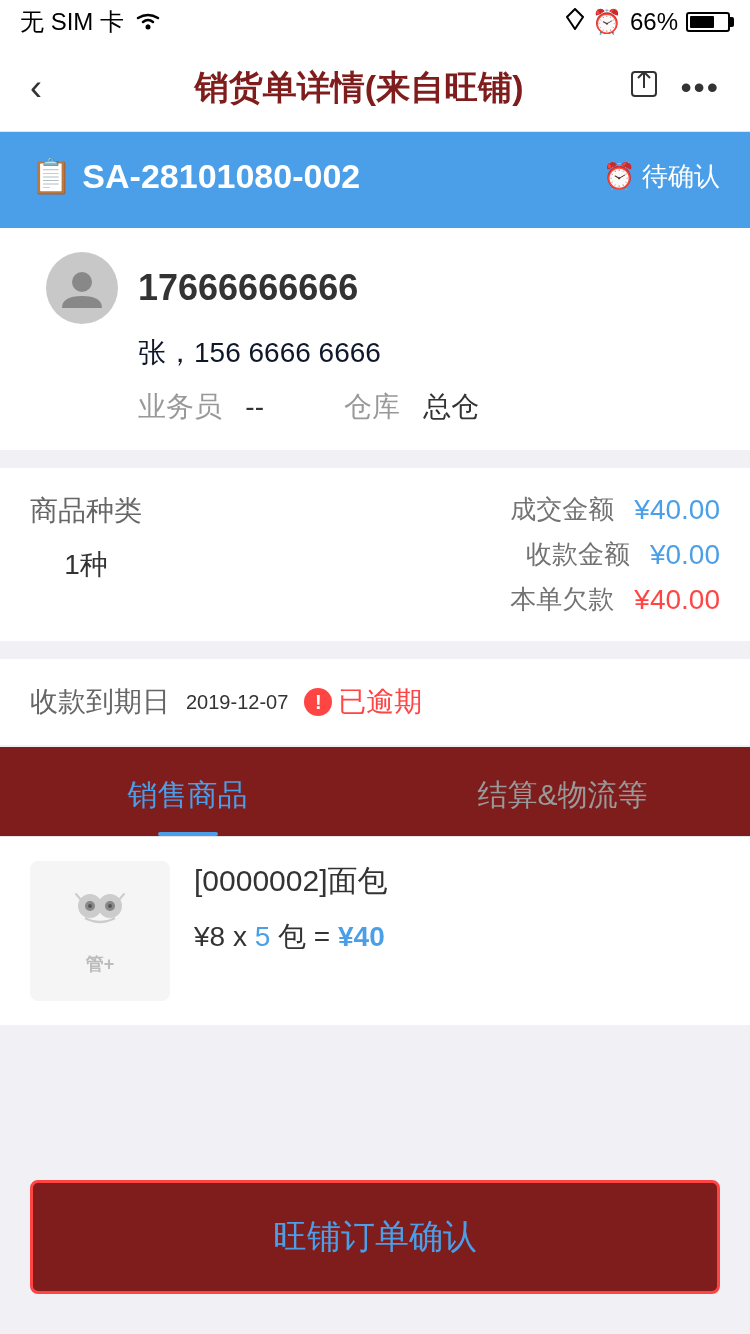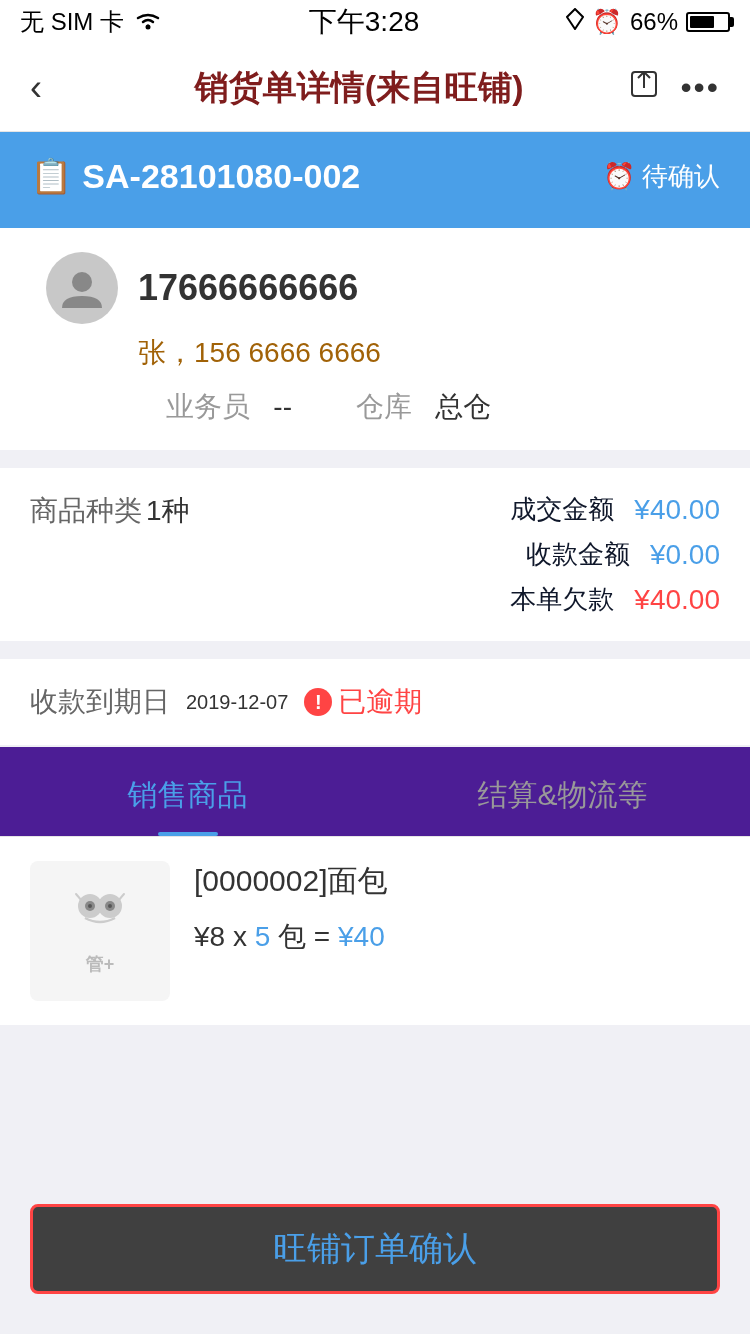--- a/index.html
+++ b/index.html
@@ -153,65 +153,66 @@
       height: 48px;
       fill: #888;
     }
     .customer-phone {
       font-size: 36px;
       font-weight: 600;
       color: #333;
     }
     .customer-name {
       font-size: 28px;
-      color: #a16207;
+      color: #0f172a;
       margin-left: 92px;
       margin-bottom: 16px;
     }
     .customer-meta {
       display: flex;
       align-items: center;
-      margin-left: 120px;
-      gap: 64px;
+      margin-left: 92px;
+      gap: 80px;
     }
     .meta-item {
       font-size: 28px;
       color: #666;
     }
     .meta-label { color: #999; }
     .meta-value { color: #333; }
 
     
     .summary-section {
       background: #fff;
       padding: 24px 30px;
       margin-bottom: 18px;
       display: flex;
       align-items: flex-start;
       justify-content: space-between;
     }
     .summary-left {
       display: flex;
       align-items: center;
-      gap: 4px;
+      gap: 16px;
+      flex-direction: column;
     }
     .summary-label { font-size: 28px; color: #666; }
     .summary-value { font-size: 28px; color: #333; }
     .summary-right {
       display: flex;
       flex-direction: column;
       align-items: flex-end;
       gap: 10px;
     }
     .summary-row {
       display: flex;
       gap: 20px;
       align-items: center;
     }
-    .summary-row-label { font-size: 26px; color: #0f172a; }
+    .summary-row-label { font-size: 26px; color: #737373; }
     .amount-blue { font-size: 28px; color: #4A9FE8; font-weight: 500; }
     .amount-red { font-size: 28px; color: #ff4444; font-weight: 500; }
 
     
     .due-section {
       background: #fff;
       padding: 24px 30px;
       margin-bottom: 2px;
       display: flex;
       align-items: center;
@@ -234,21 +235,21 @@
       align-items: center;
       justify-content: center;
       color: #fff;
       font-size: 20px;
       font-weight: bold;
     }
     .overdue-text { font-size: 28px; color: #ff4444; }
 
     
     .tabs-section {
-      background: #4c1d95;
+      background: #7f1d1d;
       margin-bottom: 18px;
     }
     .tabs-header {
       display: flex;
       border-bottom: 1px solid #e5e5e5;
     }
     .tab-item {
       flex: 1;
       text-align: center;
       padding: 28px 0 20px;
@@ -315,41 +316,41 @@
     .product-name {
       font-size: 30px;
       color: #333;
       margin-bottom: 16px;
     }
     .product-price {
       font-size: 28px;
       color: #333;
     }
     .product-price .qty { color: #4A9FE8; }
-    .product-price .total { color: #4A9FE8; font-weight: 400; text-align: center; }
+    .product-price .total { color: #4A9FE8; font-weight: 700; text-align: center; }
 
     
     .bottom-spacer {
       height: 200px;
     }
 
     
     .bottom-bar {
       position: fixed;
       bottom: 0;
       left: 0;
       width: 750px;
       padding: 20px 30px 40px;
       background: #f0f0f5;
     }
     .confirm-btn {
       width: 100%;
-      height: 90px;
+      height: 114px;
       border: 3px solid #ff4444;
-      background: #404040;
+      background: #7f1d1d;
       color: #4A9FE8;
       font-size: 34px;
       font-weight: 500;
       border-radius: 8px;
       cursor: pointer;
       display: flex;
       align-items: center;
       justify-content: center;
     }
   </style>
@@ -361,21 +362,20 @@
     <span>无 SIM 卡</span>
     <span>
       <svg width="28" height="20" viewBox="0 0 28 20">
         <path d="M14 16 Q14 16 14 16" stroke="#000" stroke-width="3" fill="none" stroke-linecap="round"></path>
         <path d="M9 12 Q14 8 19 12" stroke="#000" stroke-width="2.5" fill="none" stroke-linecap="round"></path>
         <path d="M4 8 Q14 2 24 8" stroke="#000" stroke-width="2.5" fill="none" stroke-linecap="round"></path>
         <circle cx="14" cy="17" r="2.5" fill="#000"></circle>
       </svg>
     </span>
   </div>
-  <div class="status-center">下午3:28</div>
   <div class="status-right">
     <span>
       <svg width="18" height="22" viewBox="0 0 18 22" fill="none">
         <path d="M9 1 L17 9 L9 21 L1 9 Z" stroke="#000" stroke-width="2" fill="none"></path>
       </svg>
     </span>
     <span>⏰</span>
     <span>66%</span>
     <div class="battery-icon">
       <div class="battery-fill"></div>

